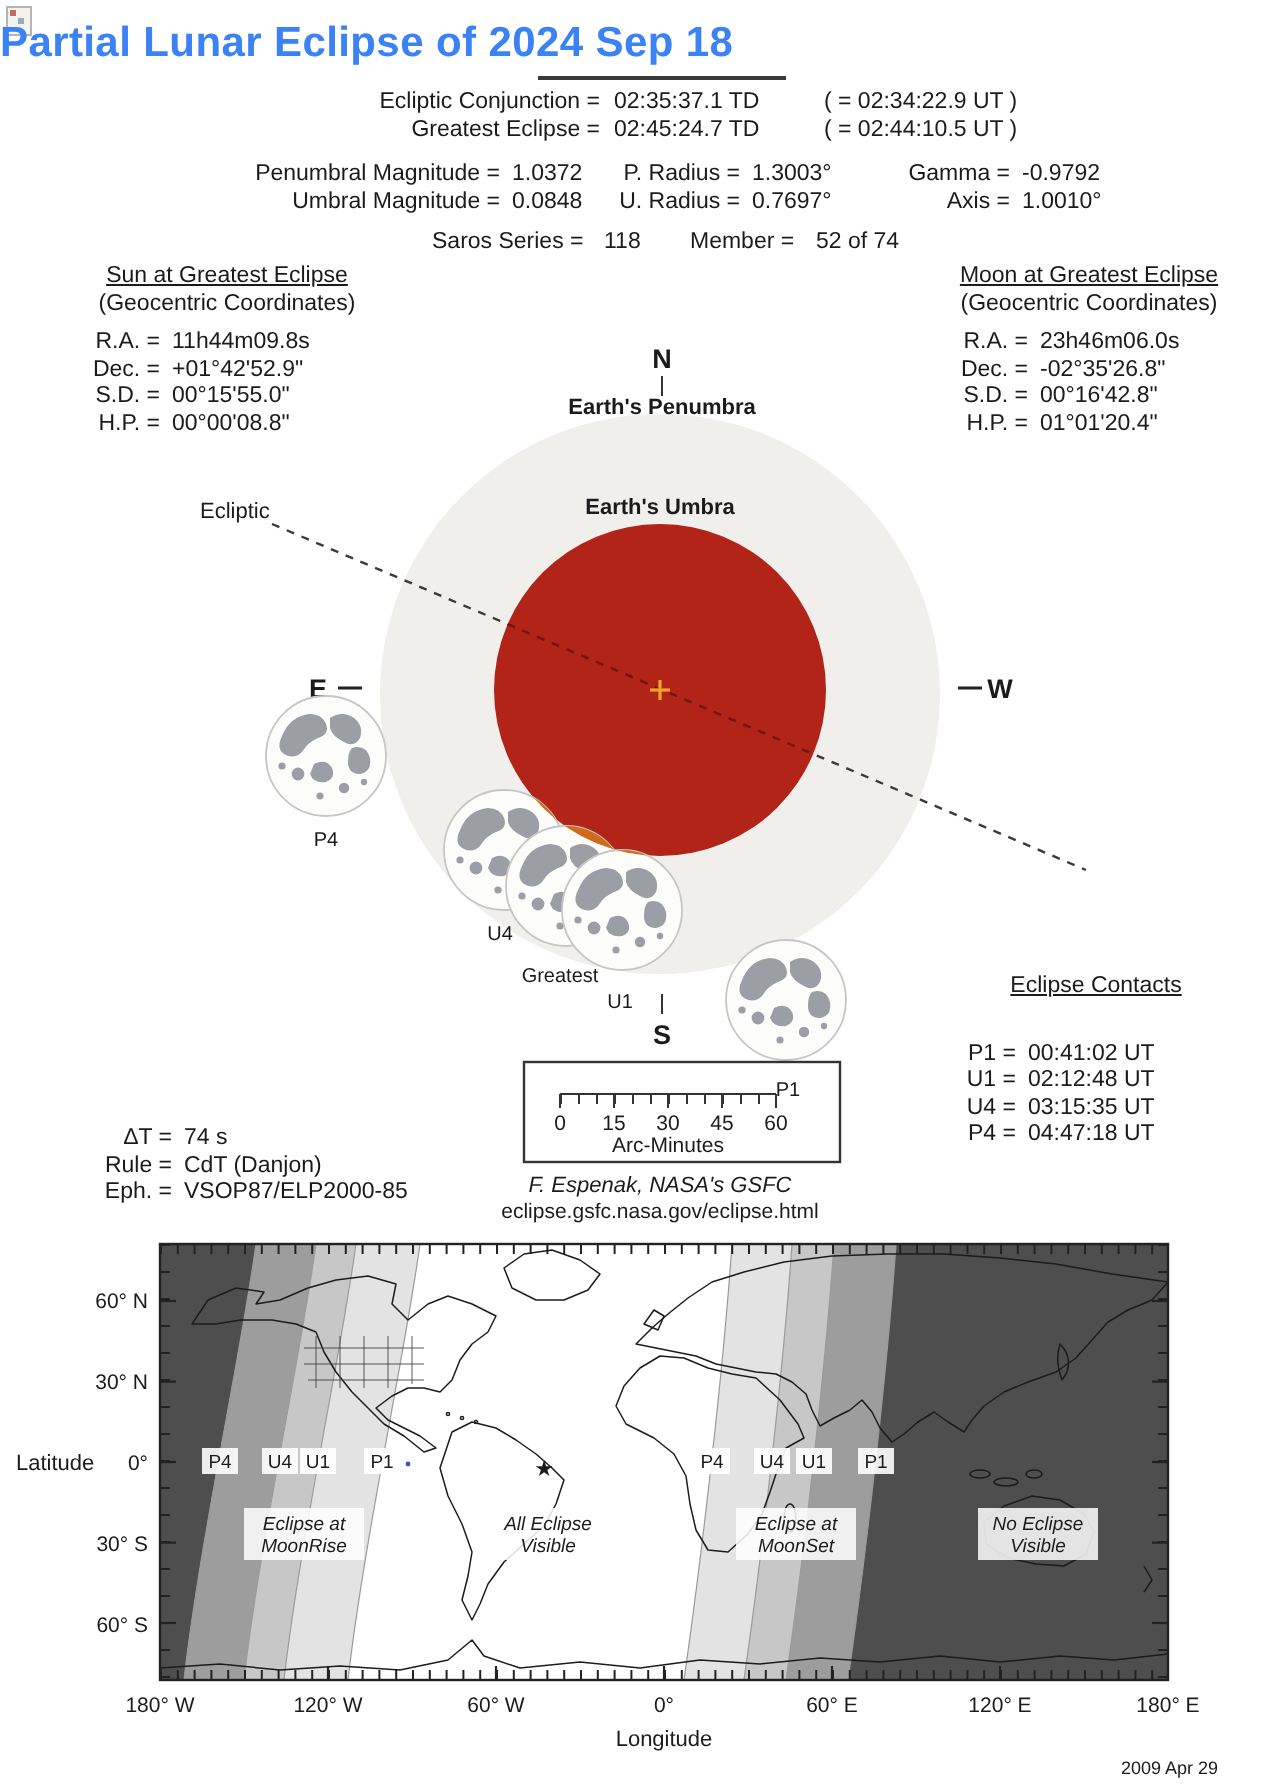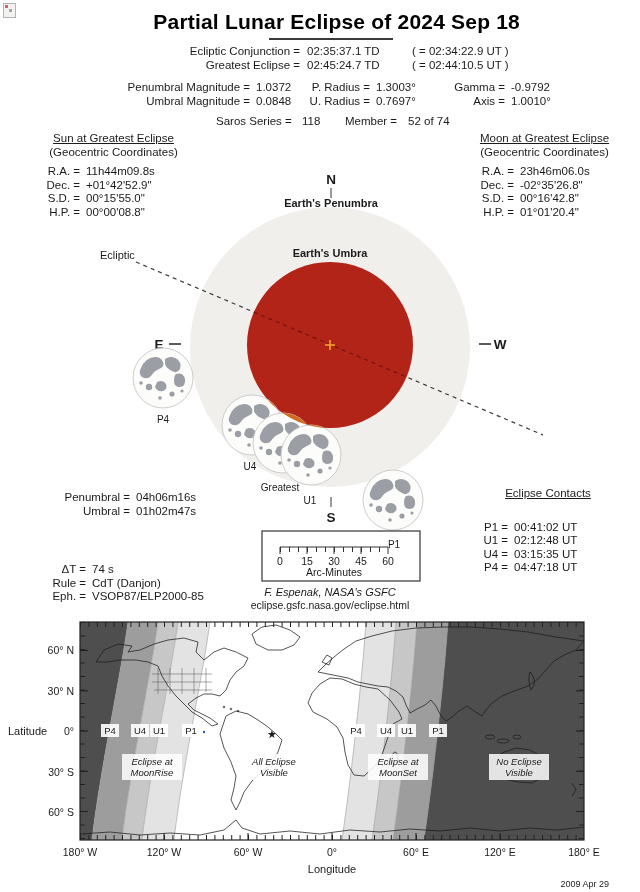--- a/index.html
+++ b/index.html
@@ -1,20 +1,20 @@
 <!DOCTYPE html>
 <html><head>
 <meta charset="utf-8">
 <style>
   html,body{margin:0;padding:0}
   body{width:640px;height:892px;position:relative;background:#fff;
        font-family:"Liberation Sans",sans-serif;color:#1b1b1b;overflow:hidden}
   .abs{position:absolute}
   .r{text-align:right;display:inline-block}
-  .title{top:10px;left:0;width:520px;text-align:right;font-size:21px;font-weight:700;color:#000000;letter-spacing:.2px}
+  .title{top:10px;left:0;width:520px;text-align:left;font-size:21px;font-weight:700;color:#3b82f6;letter-spacing:.2px}
   .title-rule{top:38px;left:269px;width:124px;height:0;border-top:2px solid #3a3a3a}
   .t{font-size:11.5px;line-height:13px;white-space:nowrap}
   .blk{font-size:11.5px;line-height:13.5px}
   .blk .hd{text-align:center;text-decoration:underline;white-space:nowrap}
   .blk .sub{text-align:center;white-space:nowrap}
   .grid{display:grid;grid-column-gap:6px;margin-top:6px}
   .g2 span{white-space:nowrap}
   .artifact{top:3px;left:3px;width:11px;height:13px;border:1px solid #b5b5b5;background:#f4f2ef}
   .artifact i{position:absolute;width:3px;height:3px}
   .artifact .d1{left:1px;top:1px;background:#c66}
@@ -327,26 +327,20 @@
     <span class="r">Dec. =</span>
       <span>-02°35'26.8"</span>
     <span class="r">S.D. =</span>
       <span>00°16'42.8"</span>
     <span class="r">H.P. =</span>
       <span>01°01'20.4"</span>
   </div>
 </div>
 
 <div class="abs blk" style="top:487px;left:48px;width:170px">
-  <div class="grid g2" style="grid-template-columns:82px auto;margin-top:4px">
-    <span class="r">Penumbral =</span>
-      <span>04h06m16s</span>
-    <span class="r">Umbral =</span>
-      <span>01h02m47s</span>
-  </div>
 </div>
 
 <div class="abs blk" style="top:563px;left:40px;width:190px">
   <div class="grid g2" style="grid-template-columns:46px auto;margin-top:0">
     <span class="r">ΔT =</span>
       <span>74 s</span>
     <span class="r">Rule =</span>
       <span>CdT (Danjon)</span>
     <span class="r">Eph. =</span>
       <span>VSOP87/ELP2000-85</span>

